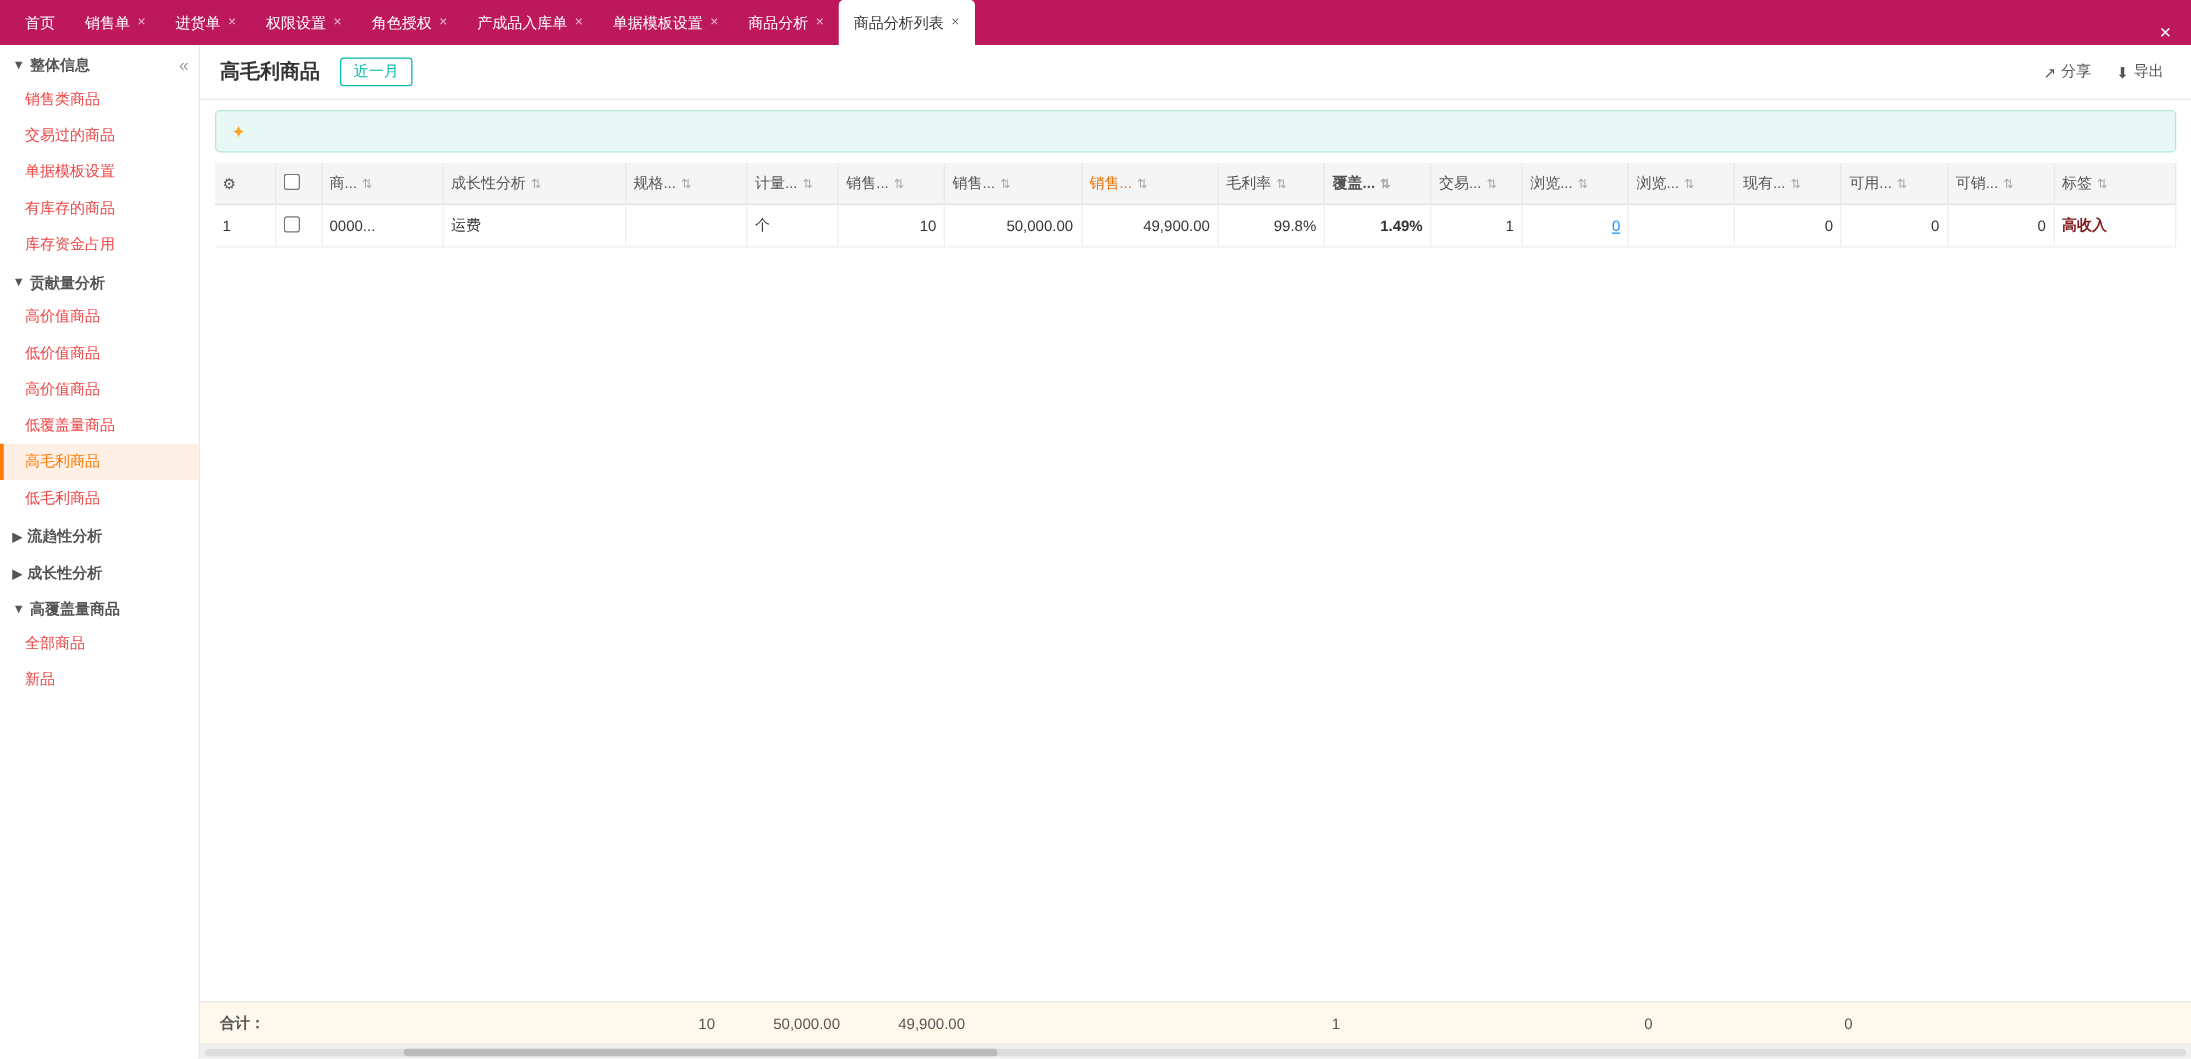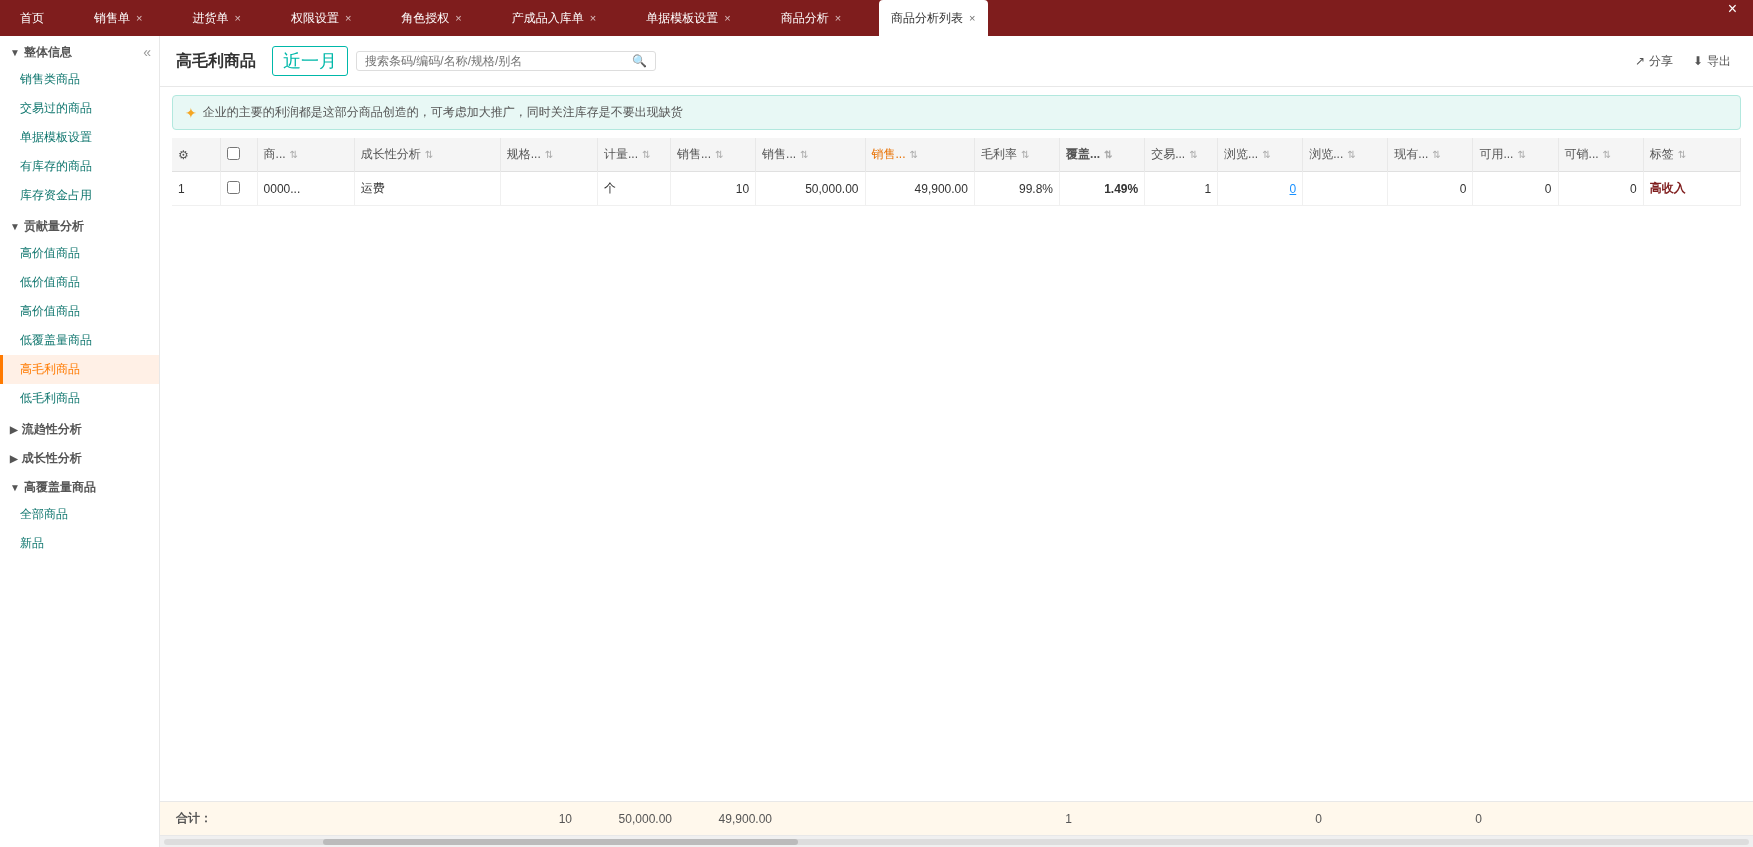--- a/index.html
+++ b/index.html
@@ -1,26 +1,25 @@
 <!DOCTYPE html>
 <html><head>
   <meta charset="utf-8">
   <style>
     * { box-sizing: border-box; margin: 0; padding: 0; font-family: 'Microsoft YaHei', Arial, sans-serif; font-size: 12px; }
     body { background: #f5f5f5; overflow: hidden; width: 1753px; height: 847px; }
 
     
     .top-nav {
       display: flex;
-      align-items: flex-start;
-      background: #7f1d1d;
+      align-items: flex-end;
+      background: #be185d;
       height: 36px;
       padding: 0 8px;
       color: #fff;
-      gap: 26px;
     }
     .top-nav .nav-item {
       padding: 0 12px;
       height: 36px;
       display: flex;
       align-items: center;
       cursor: pointer;
       white-space: nowrap;
       font-size: 13px;
       color: #fff;
@@ -70,21 +69,21 @@
       display: flex;
       align-items: center;
       padding: 8px 10px 4px 10px;
       color: #555;
       font-weight: bold;
       cursor: pointer;
     }
     .sidebar-group-title .arrow { margin-right: 4px; font-size: 10px; }
     .sidebar-item {
       padding: 6px 10px 6px 20px;
-      color: #0f766e;
+      color: #ef4444;
       cursor: pointer;
       white-space: nowrap;
       overflow: hidden;
       text-overflow: ellipsis;
     }
     .sidebar-item.active {
       background: #fff0e6;
       color: #ff7a00;
       border-left: 3px solid #ff7a00;
       padding-left: 17px;
@@ -115,21 +114,21 @@
       color: #333;
       margin-right: 8px;
     }
     .time-filter-btn {
       background: #fff;
       border: 1px solid #00b8a9;
       color: #00b8a9;
       padding: 2px 10px;
       border-radius: 3px;
       cursor: pointer;
-      font-size: 18px;
+      font-size: 12px;
     }
     .search-box {
       display: flex;
       align-items: center;
       border: 1px solid #ddd;
       border-radius: 3px;
       padding: 2px 8px;
       flex: 1;
       max-width: 300px;
     }
@@ -377,39 +376,34 @@
     <div class="sidebar-item">
       <span>新品</span>
     </div>
   </div>
 
   <div class="content-area">
 
     <div class="content-header">
       <span class="content-title">高毛利商品</span>
       <button class="time-filter-btn">近一月</button>
-      <div class="search-box">
-        <input type="text" placeholder="搜索条码/编码/名称/规格/别名" style="">
-        <span class="search-icon">🔍</span>
-      </div>
       <div class="header-actions">
         <div class="action-btn">
           <span>↗</span>
           <span>分享</span>
         </div>
         <div class="action-btn">
           <span>⬇</span>
           <span>导出</span>
         </div>
       </div>
     </div>
 
     <div class="info-banner">
       <span class="info-icon">✦</span>
-      <span>企业的主要的利润都是这部分商品创造的，可考虑加大推广，同时关注库存是不要出现缺货</span>
     </div>
 
     <div class="table-container">
       <table>
         <thead>
           <tr>
             <th class="col-num">
               <span>⚙</span>
             </th>
             <th class="col-check">

